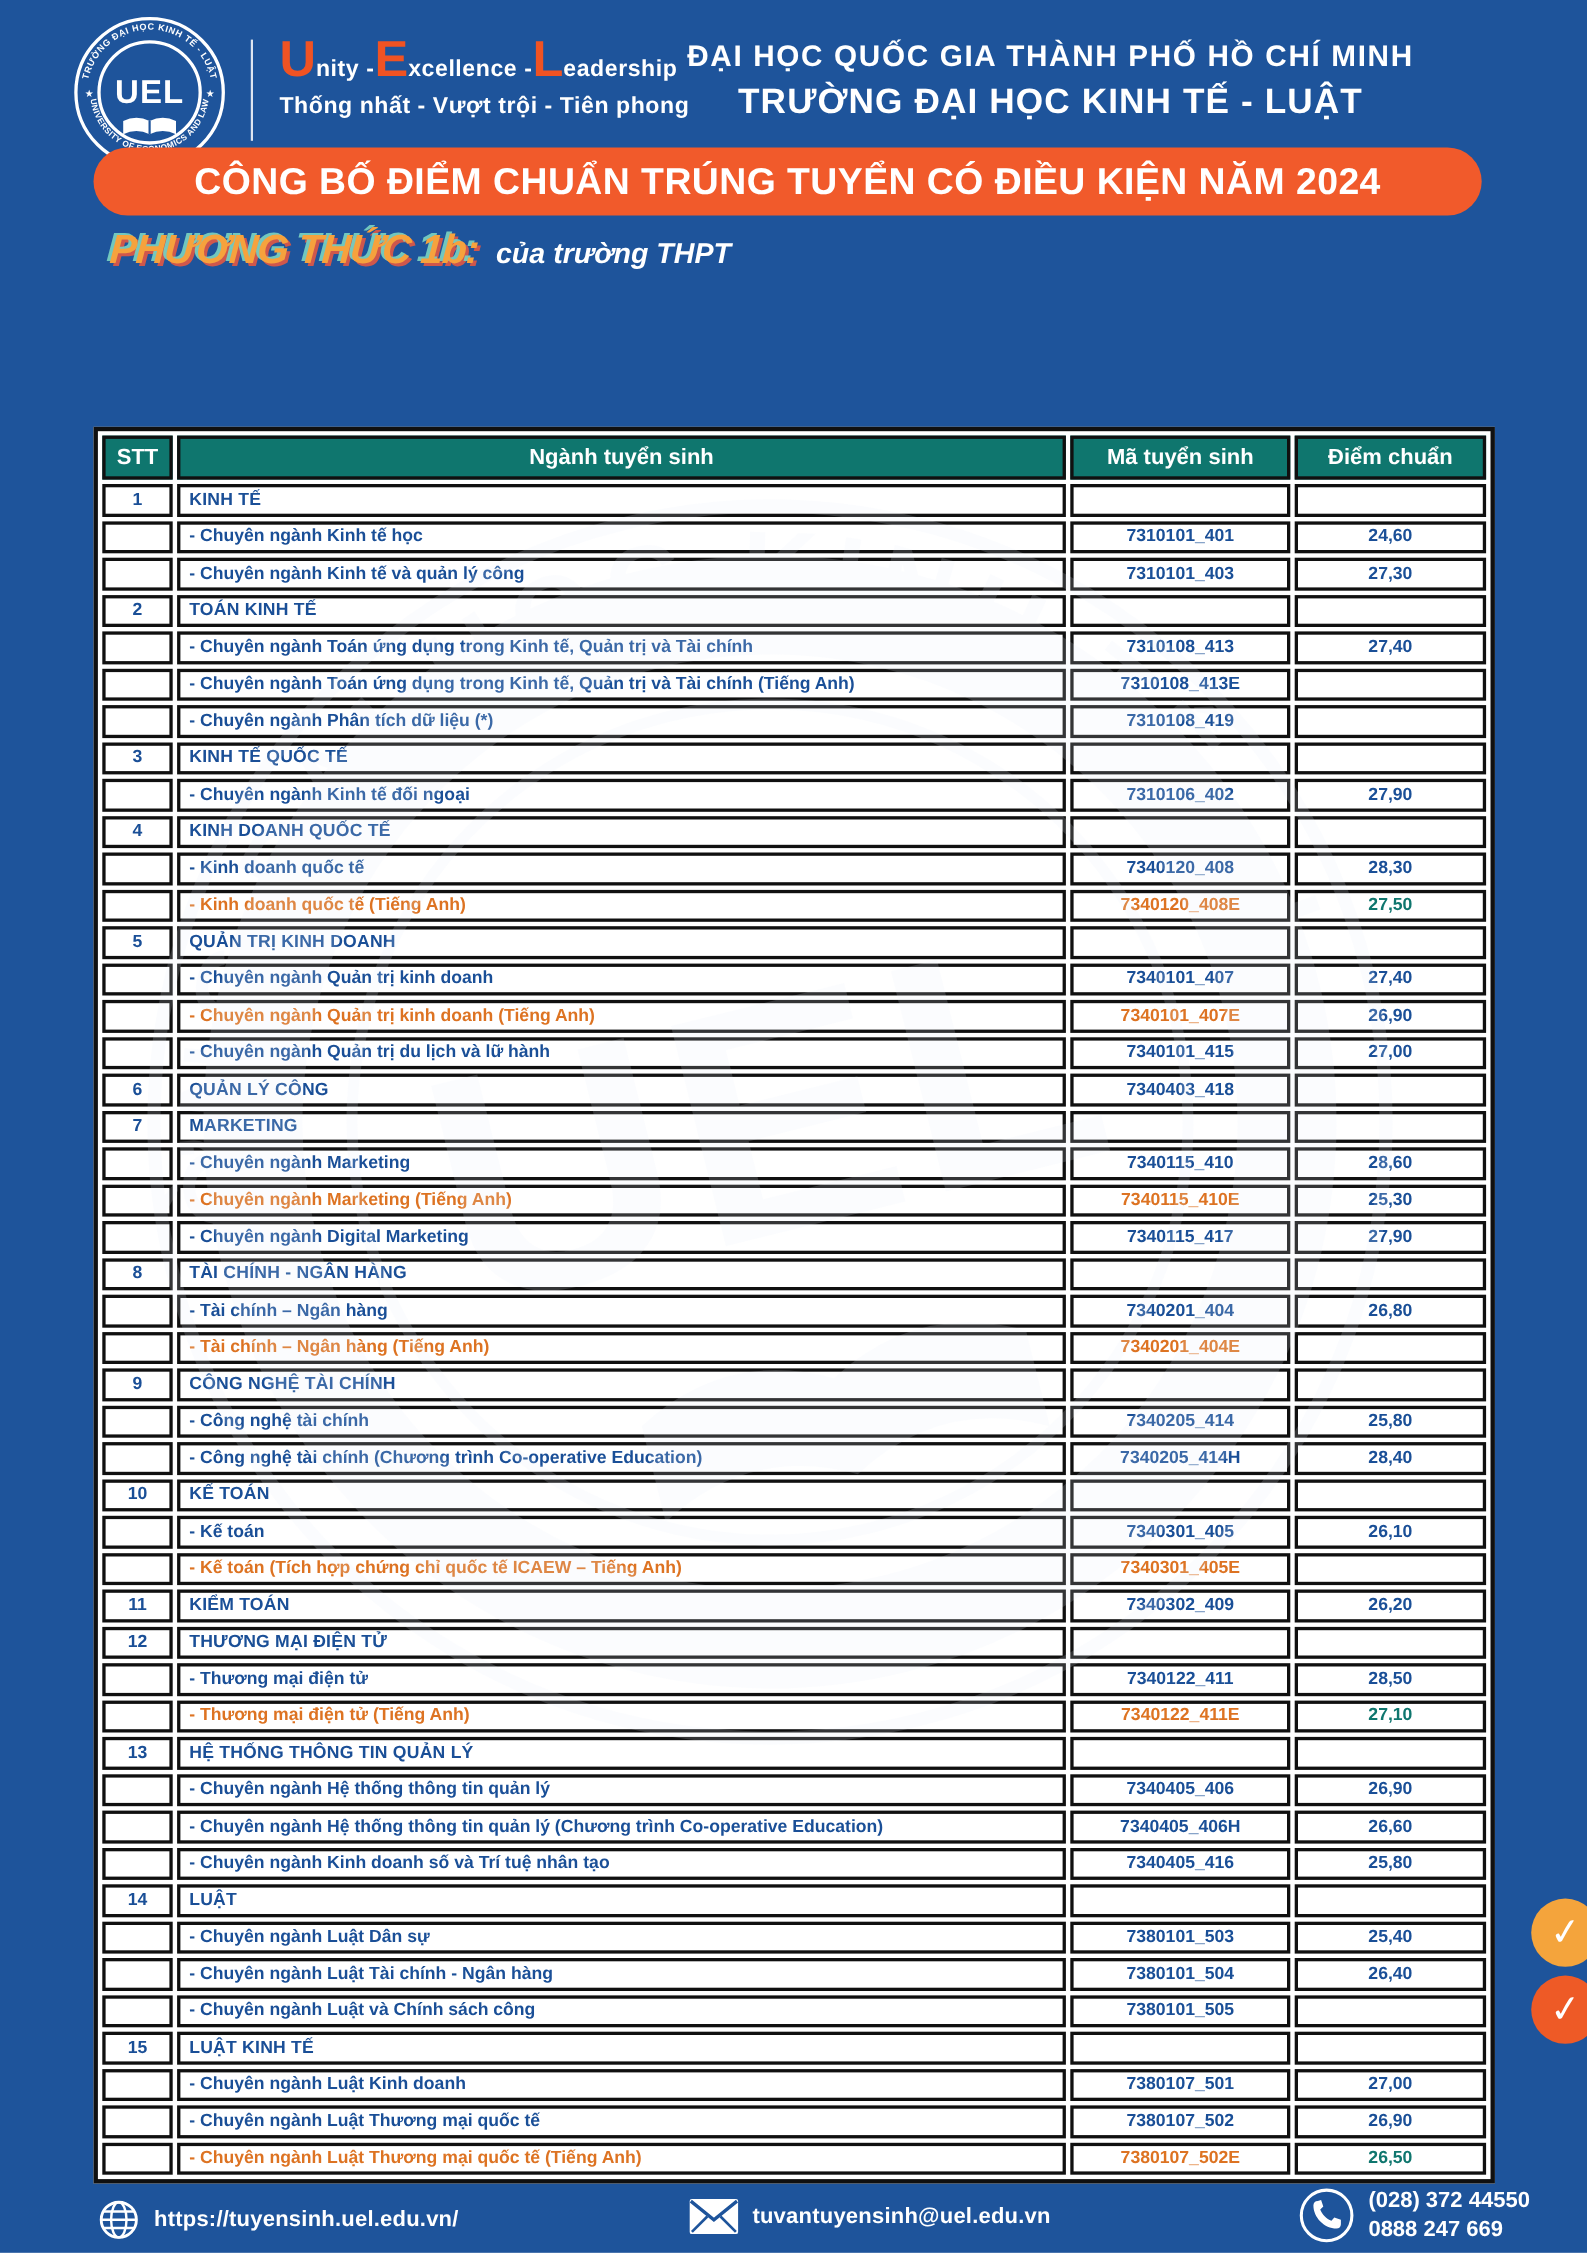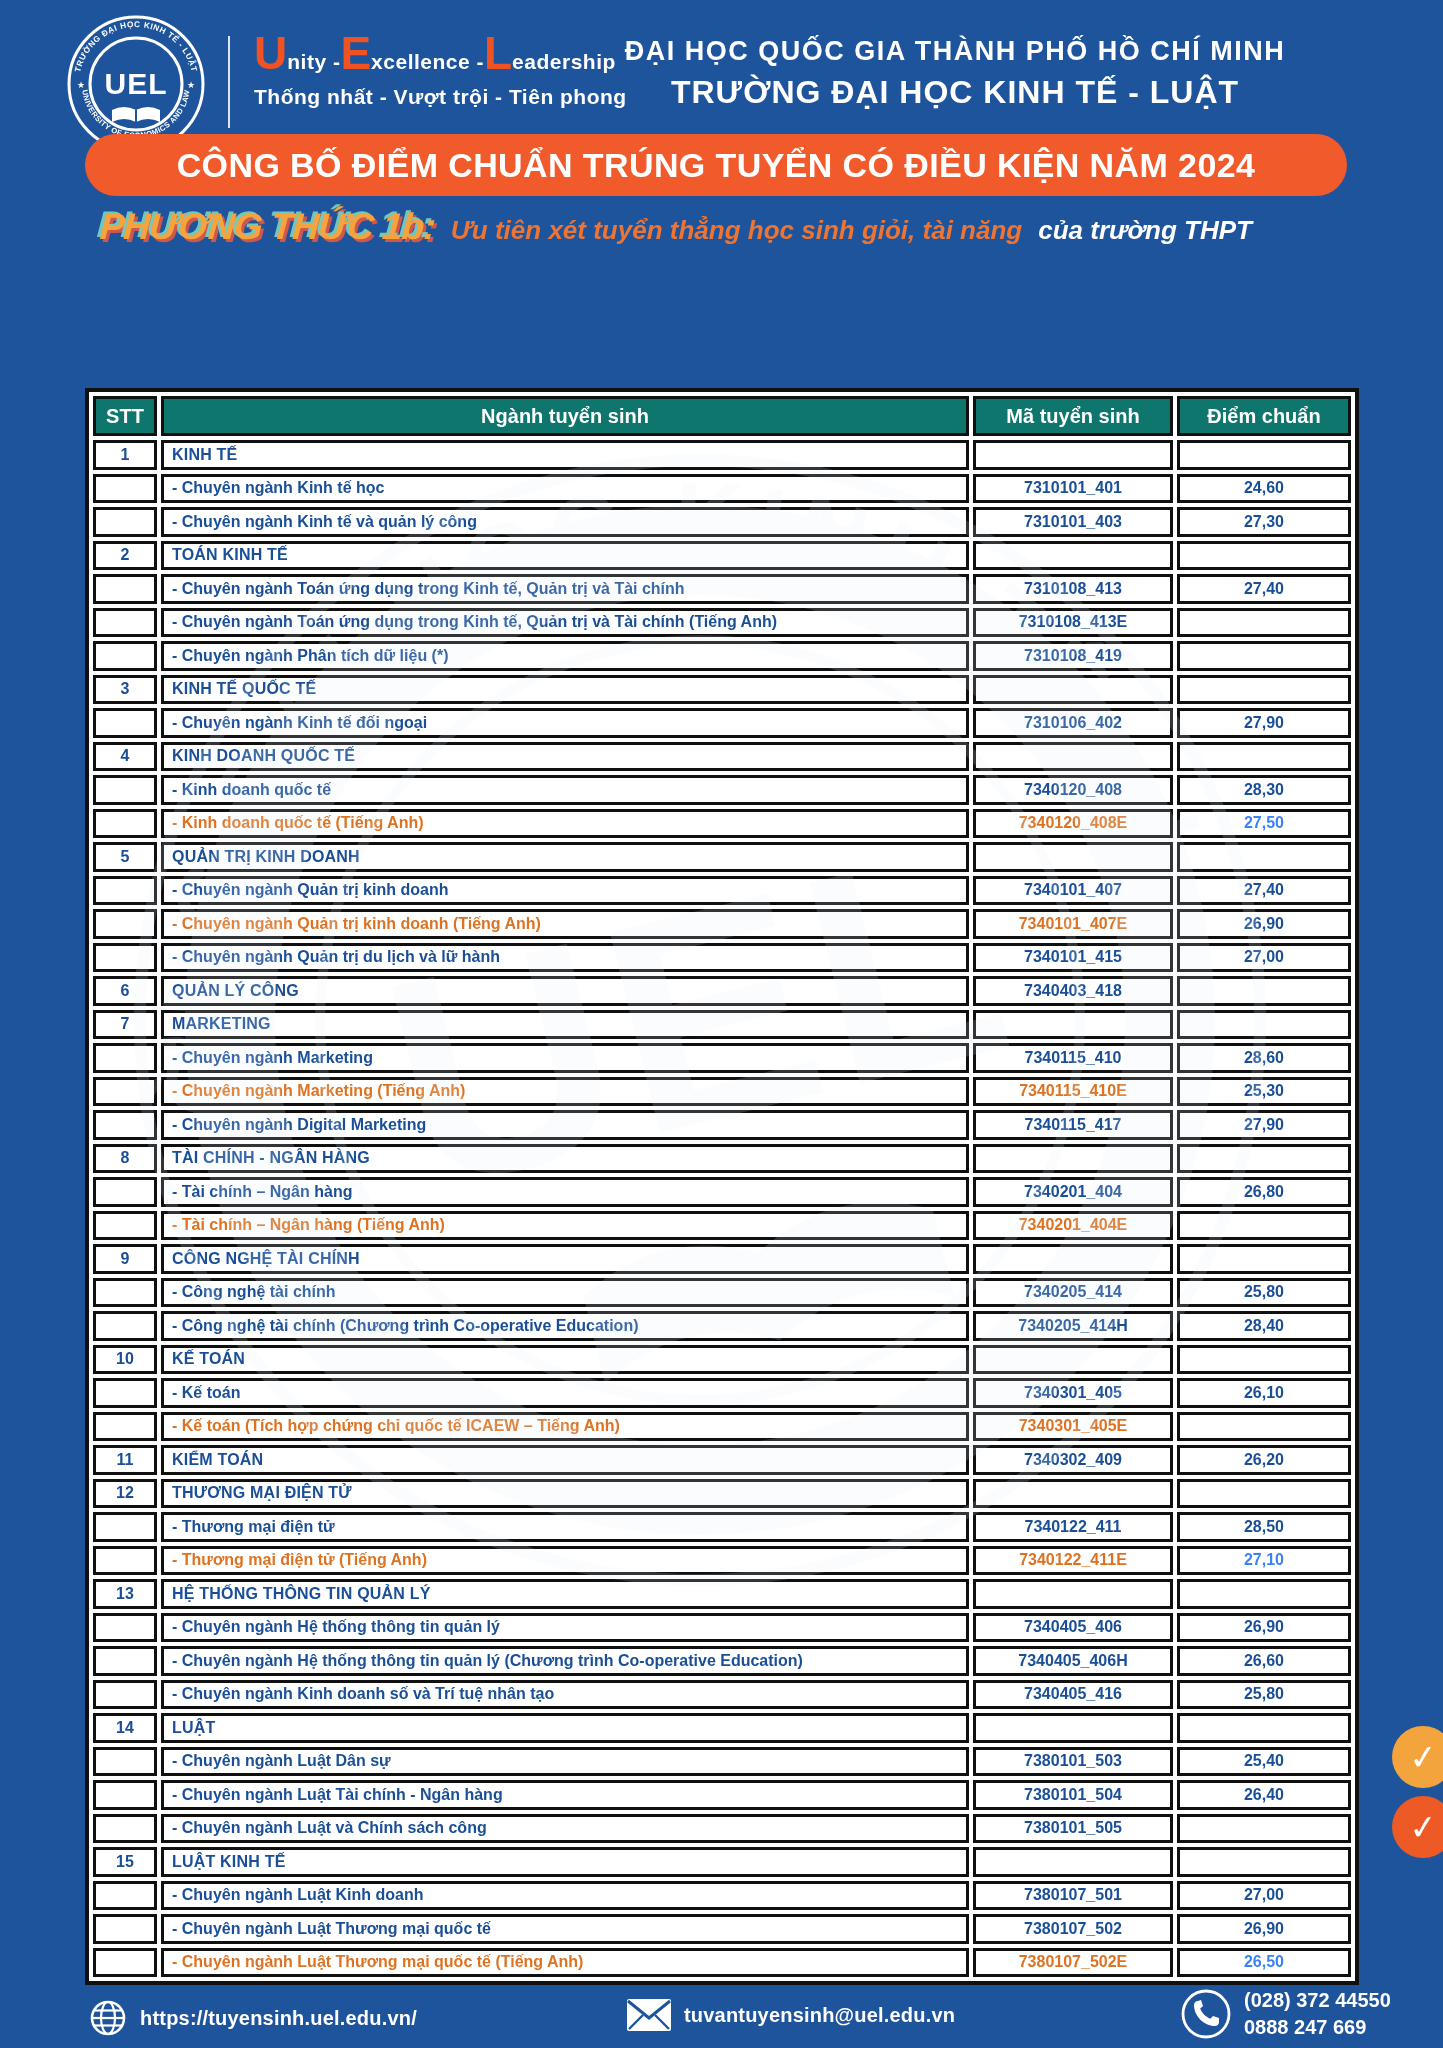--- a/index.html
+++ b/index.html
@@ -52,21 +52,21 @@
   .cell{
     border:3px solid #101010;background:#fff;box-sizing:border-box;
     display:flex;align-items:center;justify-content:center;
     font-size:16px;font-weight:700;color:#1a4f97;line-height:1;
     white-space:nowrap;overflow:hidden;
   }
   .hcell{background:#0f766e;color:#fff;font-size:20px;font-weight:700;}
   .c-name{justify-content:flex-start;padding-left:8px;}
   .c-name.group{letter-spacing:.2px;}
   .org{color:#dd7322;}
-  .org2{color:#3b82f6;}
+  .org2{color:#0f766e;}
   
   .badge{position:absolute;width:62px;height:62px;border-radius:50%;display:flex;align-items:center;justify-content:center;z-index:6;}
   .badge-1{left:1392px;top:1726px;background:#f4a43c;}
   .badge-2{left:1392px;top:1796px;background:#ee5a26;}
   .badge .chk{color:#fff;font-size:34px;font-weight:900;transform:rotate(-6deg);}
   
   .footer-item{position:absolute;display:flex;align-items:center;gap:12px;color:#fff;z-index:6;}
   .f-web{left:88px;top:1998px;}
   .f-mail{left:626px;top:1998px;}
   .f-phone{left:1180px;top:1988px;}
@@ -114,21 +114,20 @@
 <div class="uni-block">
   <div class="uni-l1">ĐẠI HỌC QUỐC GIA THÀNH PHỐ HỒ CHÍ MINH</div>
   <div class="uni-l2">TRƯỜNG ĐẠI HỌC KINH TẾ - LUẬT</div>
 </div>
 
 <div class="banner">CÔNG BỐ ĐIỂM CHUẨN TRÚNG TUYỂN CÓ ĐIỀU KIỆN NĂM 2024</div>
 
 <div class="method">
   <div class="m-line1">
     <span class="m-label">PHƯƠNG THỨC 1b:</span>
-    <span class="m-l1o">Ưu tiên xét tuyển thẳng học sinh giỏi, tài năng</span>
     <span class="m-l1w">của trường THPT</span>
   </div>
 </div>
 
 <svg class="watermark" viewBox="0 0 1200 1200">
   <circle cx="600" cy="600" r="470" fill="none" stroke="#e9eff9" stroke-width="90"></circle>
   <circle cx="600" cy="600" r="380" fill="none" stroke="#e9eff9" stroke-width="10"></circle>
   <circle cx="600" cy="600" r="560" fill="none" stroke="#e9eff9" stroke-width="12"></circle>
   <text font-size="96" font-weight="900" fill="#e9eff9" letter-spacing="10">
     <textPath href="#wmArc" startOffset="50%" text-anchor="middle">TRƯỜNG ĐẠI HỌC KINH TẾ - LUẬT</textPath>

